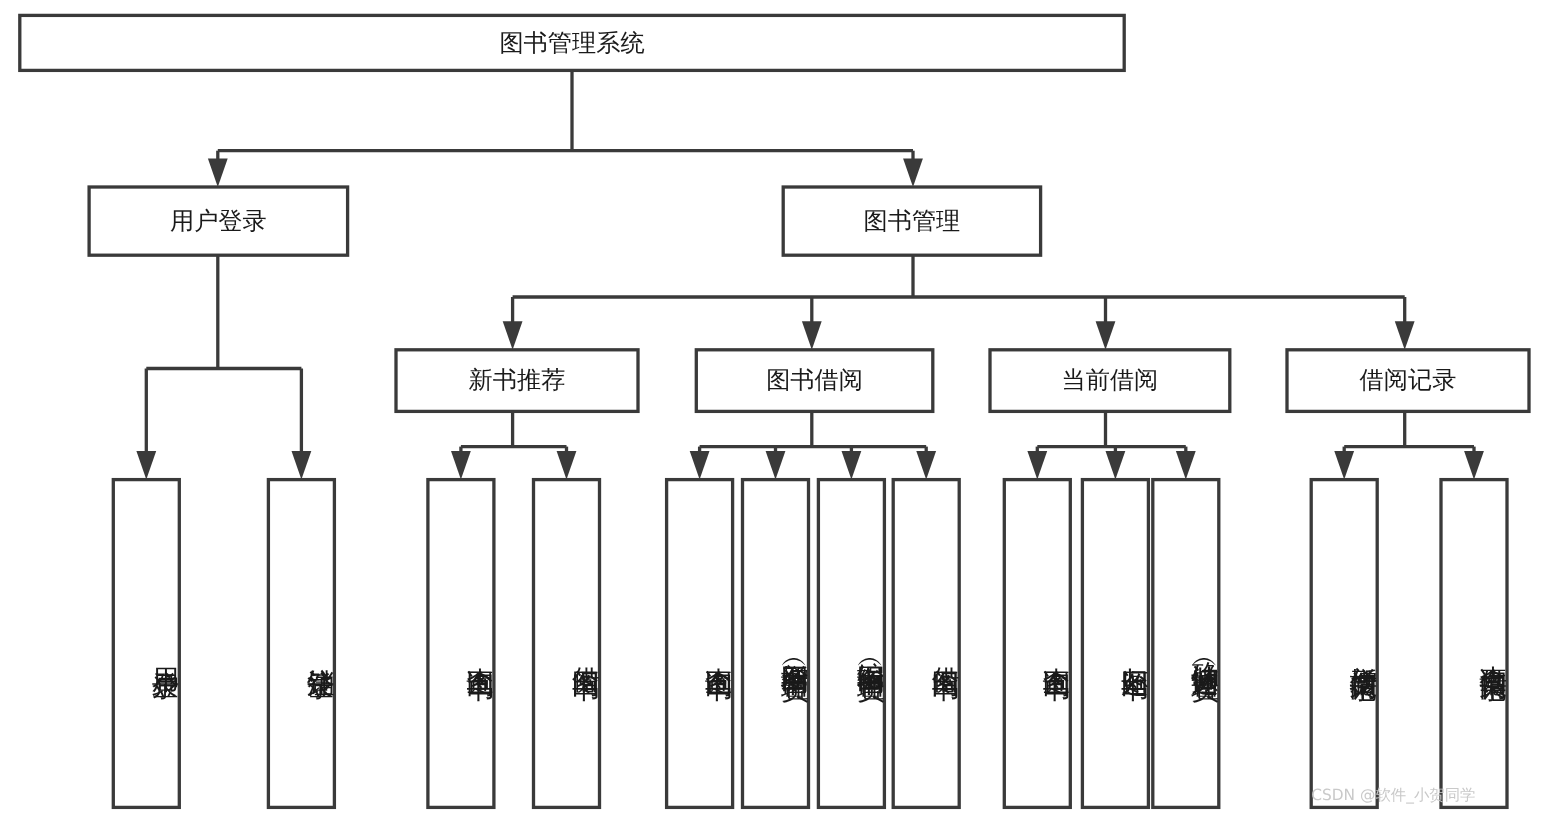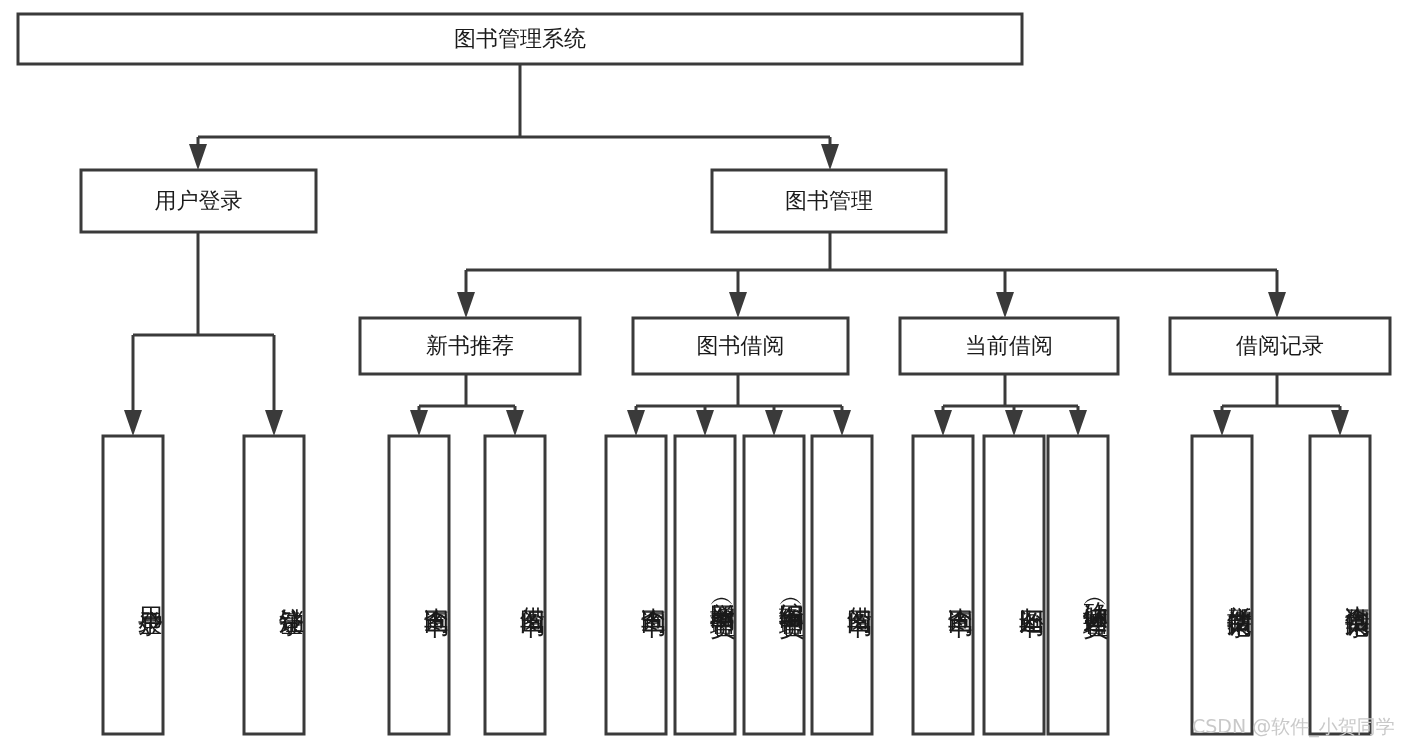--- a/index.html
+++ b/index.html
@@ -61,21 +61,21 @@
     color: #1a1a1a;
     white-space: nowrap;
     pointer-events: none;
     display: flex;
     align-items: flex-start;
     justify-content: center;
   }
   .watermark {
     position: absolute;
     font-family: "DejaVu Sans", "Liberation Sans", sans-serif;
-    font-size: 19px;
+    font-size: 14px;
     color: #c9c9c9;
     white-space: nowrap;
     user-select: none;
   }
 </style>
 </head>
 <body>
 
 <div id="diagram-root">
 

